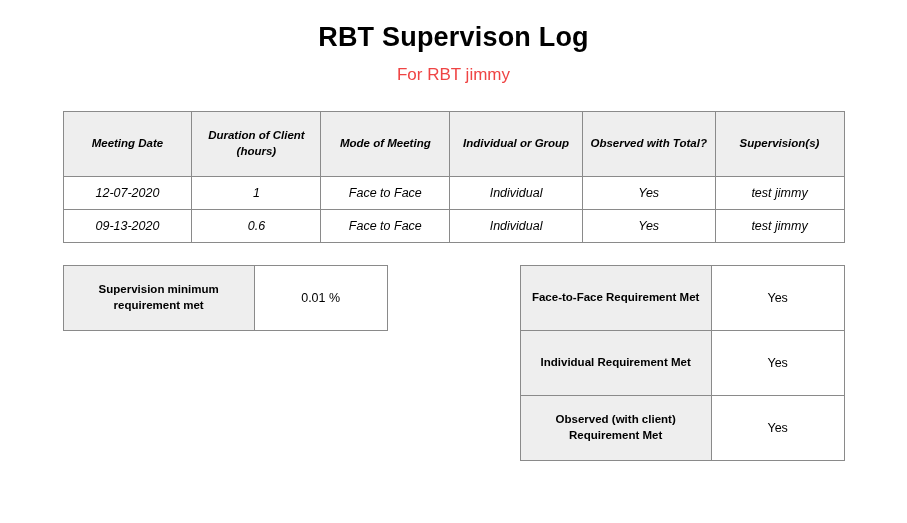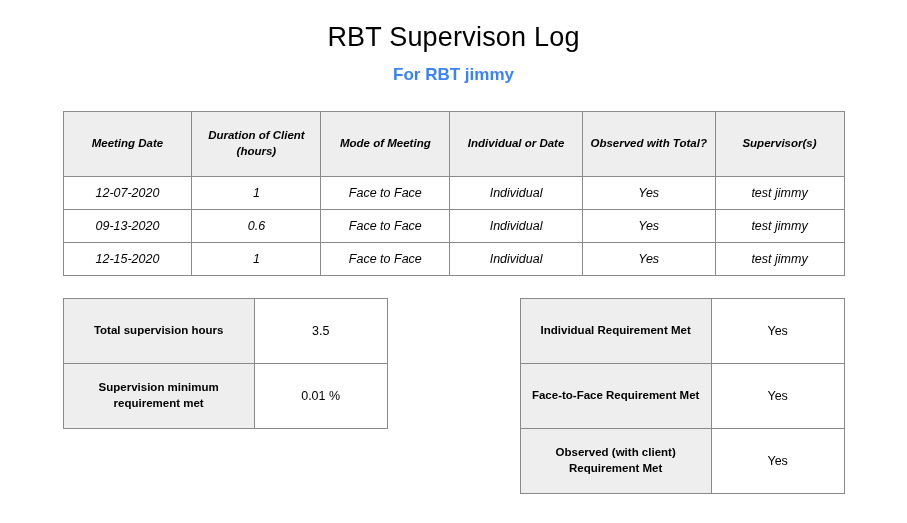--- a/index.html
+++ b/index.html
@@ -16,30 +16,30 @@
   }
   .page {
     position: relative;
     width: 907px;
     height: 523px;
     box-sizing: border-box;
   }
   .title {
     text-align: center;
     font-size: 27px;
-    font-weight: normal;
+    font-weight: bold;
     margin-top: 22px;
     letter-spacing: 0.2px;
   }
   .subtitle {
     text-align: center;
     font-size: 17px;
-    font-weight: bold;
+    font-weight: normal;
     margin-top: 12px;
-    color: #3b82f6;
+    color: #ef4444;
   }
 
   
   .log-wrap {
     margin: 26px auto 0 auto;
     width: 782px;
     font-style: italic;
   }
   table.log {
     border-collapse: collapse;
@@ -112,76 +112,64 @@
   <div class="title">RBT Supervison Log</div>
   <div class="subtitle">For RBT jimmy</div>
 
   <div class="log-wrap">
     <table class="log">
       <thead>
         <tr>
           <th style="width:16.5%">Meeting Date</th>
           <th style="width:16.5%">Duration of Client (hours)</th>
           <th style="width:16.5%">Mode of Meeting</th>
-          <th style="width:17%">Individual or Date</th>
+          <th style="width:17%">Individual or Group</th>
           <th style="width:17%">Observed with Total?</th>
-          <th style="width:16.5%">Supervisor(s)</th>
+          <th style="width:16.5%">Supervision(s)</th>
         </tr>
       </thead>
       <tbody>
         <tr>
           <td>12-07-2020</td>
           <td>1</td>
           <td>Face to Face</td>
           <td>Individual</td>
           <td>Yes</td>
           <td>test jimmy</td>
         </tr>
         <tr>
           <td>09-13-2020</td>
           <td>0.6</td>
           <td>Face to Face</td>
           <td>Individual</td>
           <td>Yes</td>
           <td>test jimmy</td>
         </tr>
-        <tr>
-          <td>12-15-2020</td>
-          <td>1</td>
-          <td>Face to Face</td>
-          <td>Individual</td>
-          <td>Yes</td>
-          <td>test jimmy</td>
-        </tr>
       </tbody>
     </table>
   </div>
 
   <div class="summary">
     <table class="summary-table left">
       <tbody>
-        <tr>
-          <td class="label">Total supervision hours</td>
-          <td class="value">3.5</td>
-        </tr>
         <tr>
           <td class="label">Supervision minimum requirement met</td>
           <td class="value">0.01 %</td>
         </tr>
       </tbody>
     </table>
 
     <table class="summary-table right">
       <tbody>
         <tr>
-          <td class="label">Individual Requirement Met</td>
+          <td class="label">Face-to-Face Requirement Met</td>
           <td class="value">Yes</td>
         </tr>
         <tr>
-          <td class="label">Face-to-Face Requirement Met</td>
+          <td class="label">Individual Requirement Met</td>
           <td class="value">Yes</td>
         </tr>
         <tr>
           <td class="label">Observed (with client) Requirement Met</td>
           <td class="value">Yes</td>
         </tr>
       </tbody>
     </table>
   </div>
 

